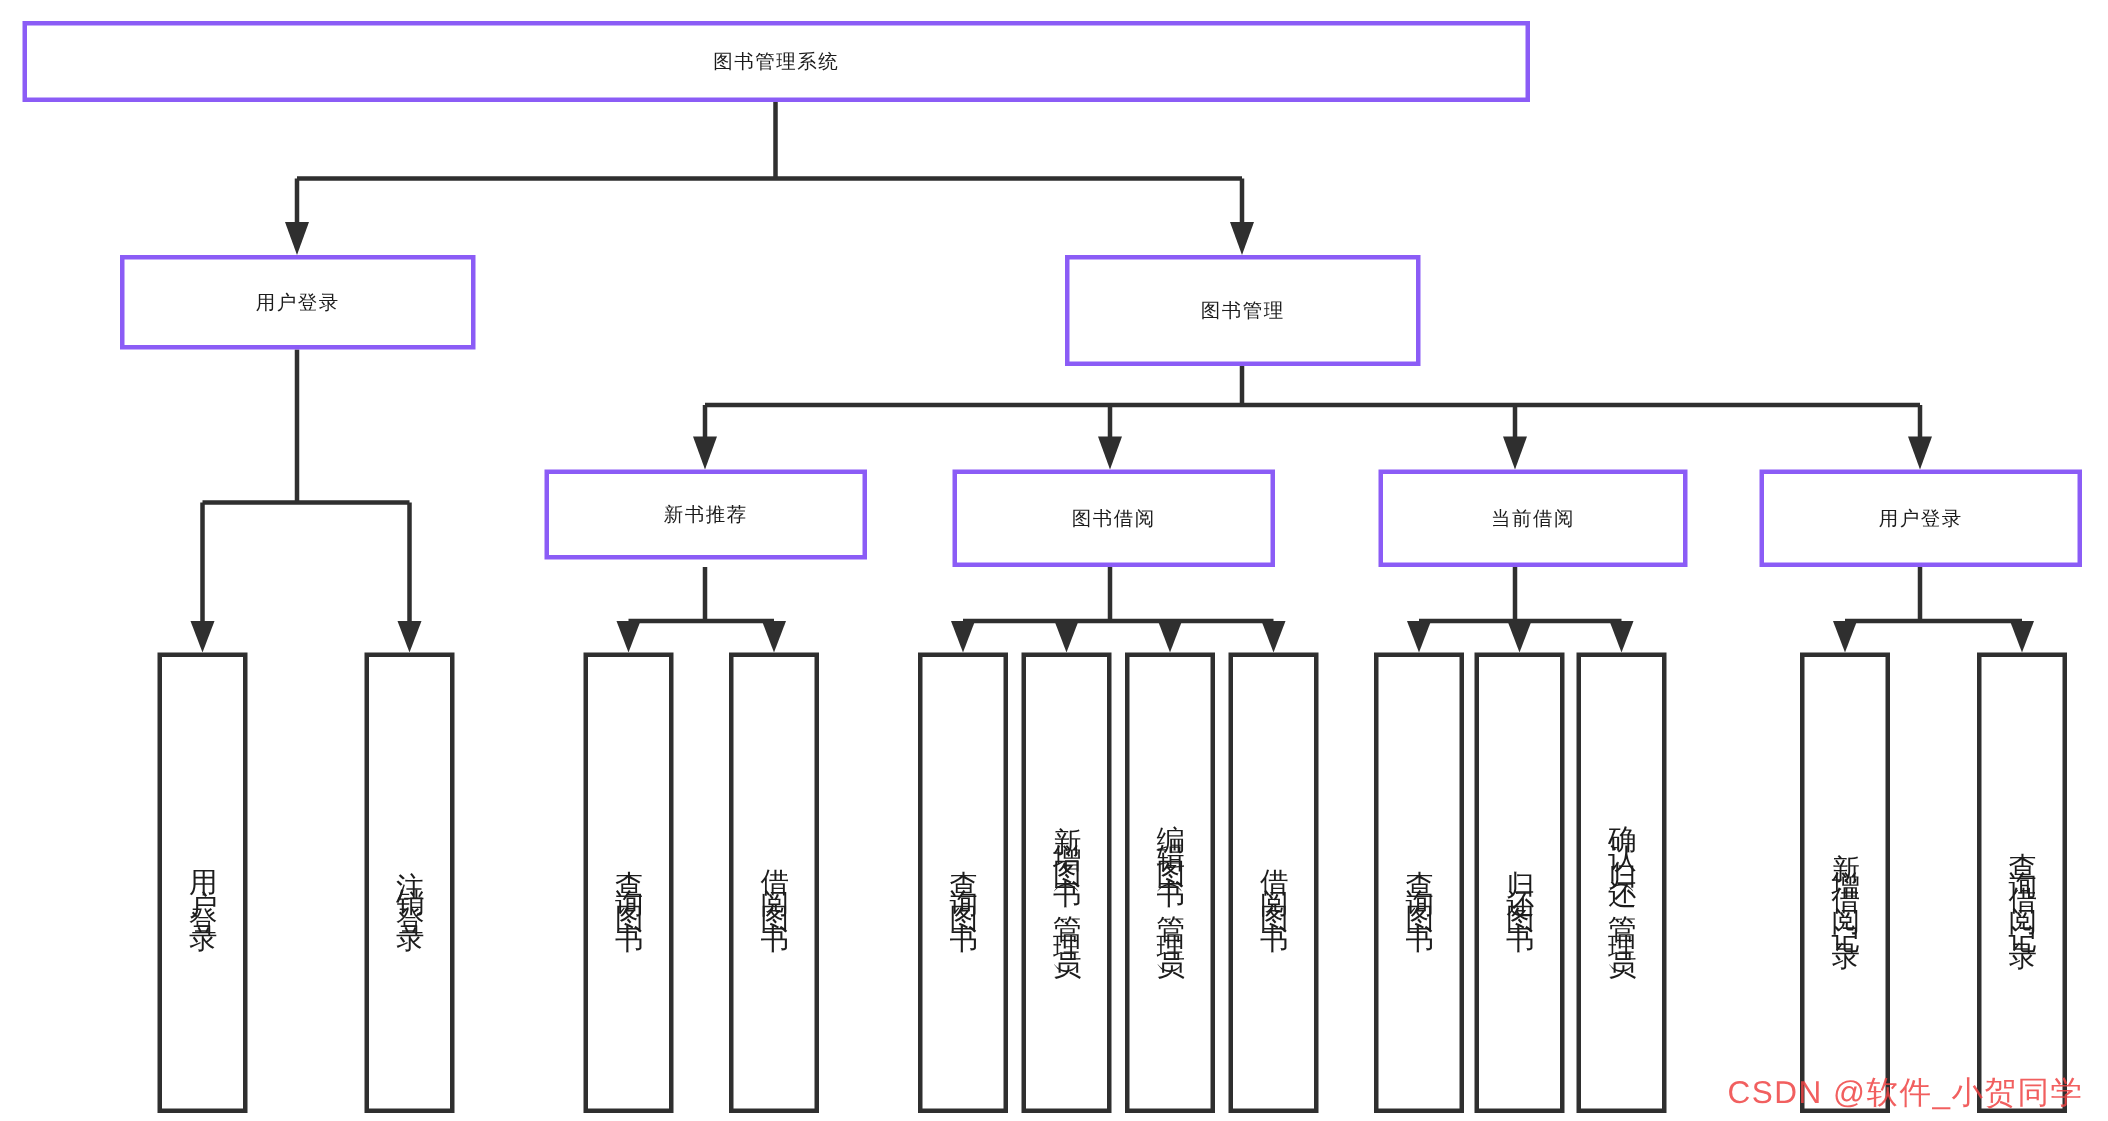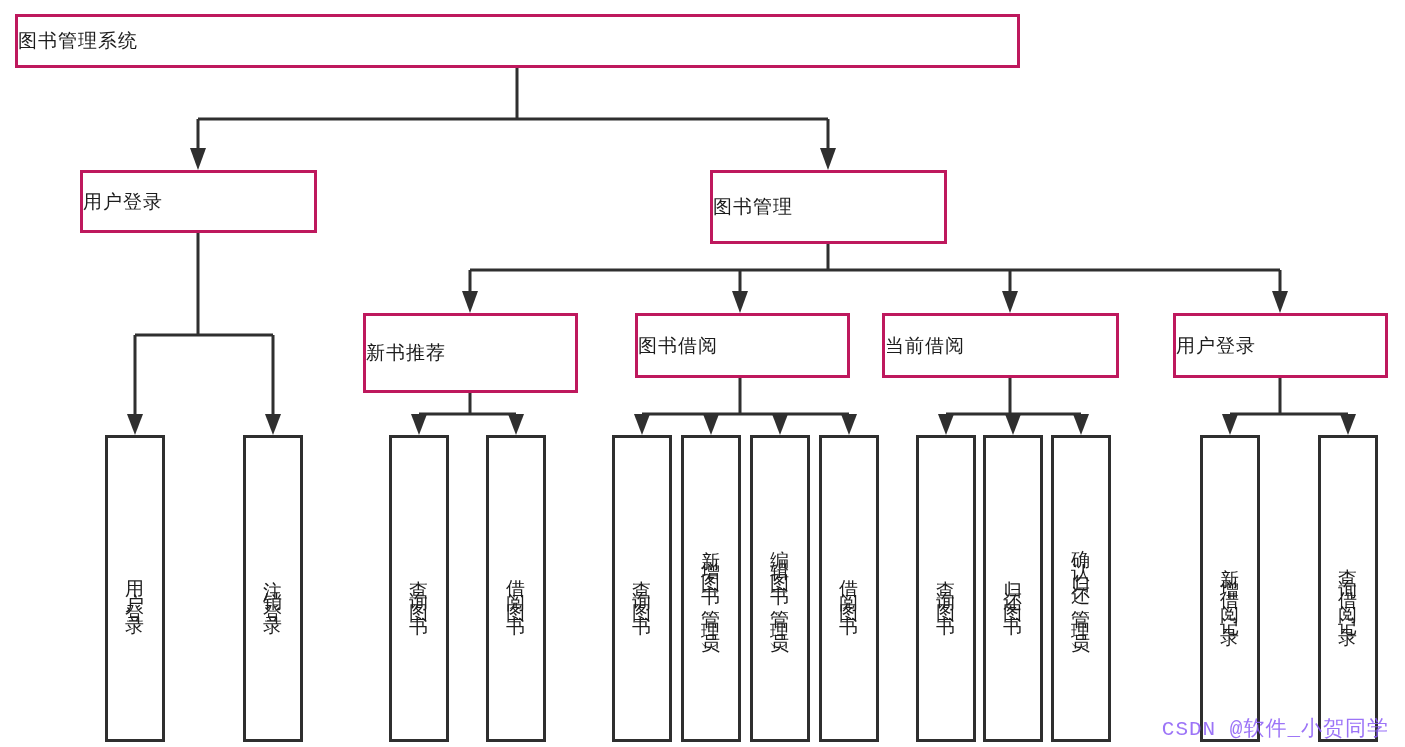--- a/index.html
+++ b/index.html
@@ -8,24 +8,24 @@
     width:1405px;height:747px;
     background:#ffffff;
     font-family:"Liberation Sans","DejaVu Sans",sans-serif;
     overflow:hidden;
   }
   .wires{position:absolute;left:0;top:0;z-index:1;}
   .box{
     position:absolute;
     box-sizing:border-box;
     background:#ffffff;
-    border:3px solid #be185d;
-    display:flex;align-items:center;justify-content:flex-start;
+    border:3px solid #8b5cf6;
+    display:flex;align-items:center;justify-content:center;
     color:#1c1c1c;
-    font-size:19px;
+    font-size:13px;
     letter-spacing:1px;
     z-index:2;
   }
   .vbox{
     position:absolute;
     box-sizing:border-box;
     background:#ffffff;
     border:3px solid #2f2f2f;
     width:60px;top:435px;height:307px;
     display:flex;align-items:center;justify-content:center;
@@ -37,25 +37,24 @@
     writing-mode:vertical-rl;
     text-orientation:mixed;
     letter-spacing:12px;
     line-height:1;
     white-space:nowrap;
   }
   .watermark{
     position:absolute;
     right:16px;bottom:5px;
     font-size:21px;
-    color:#8b5cf6;
+    color:#ef4444;
     opacity:.85;
     letter-spacing:1px;
     z-index:3;
-    font-family:Liberation Mono, monospace;
   }
 </style>
 </head>
 <body>
 
 <div class="stage">
 
   <svg class="wires" width="1405" height="747" viewBox="0 0 1405 747" aria-hidden="true">
     <g stroke="#2f2f2f" stroke-width="3" fill="none">
 
@@ -107,27 +106,27 @@
     <span>图书管理系统</span>
   </div>
 
   <div class="box" style="left:80px;top:170px;width:237px;height:63px">
     <span>用户登录</span>
   </div>
   <div class="box" style="left:710px;top:170px;width:237px;height:74px">
     <span>图书管理</span>
   </div>
 
-  <div class="box" style="left:363px;top:313px;width:215px;height:80px">
+  <div class="box" style="left:363px;top:313px;width:215px;height:60px">
     <span>新书推荐</span>
   </div>
   <div class="box" style="left:635px;top:313px;width:215px;height:65px">
     <span>图书借阅</span>
   </div>
-  <div class="box" style="left:882px;top:313px;width:237px;height:65px">
+  <div class="box" style="left:919px;top:313px;width:206px;height:65px">
     <span>当前借阅</span>
   </div>
   <div class="box" style="left:1173px;top:313px;width:215px;height:65px">
     <span>用户登录</span>
   </div>
 
   <div class="vbox" style="left:105px">
     <span>用户登录</span>
   </div>
   <div class="vbox" style="left:243px">

